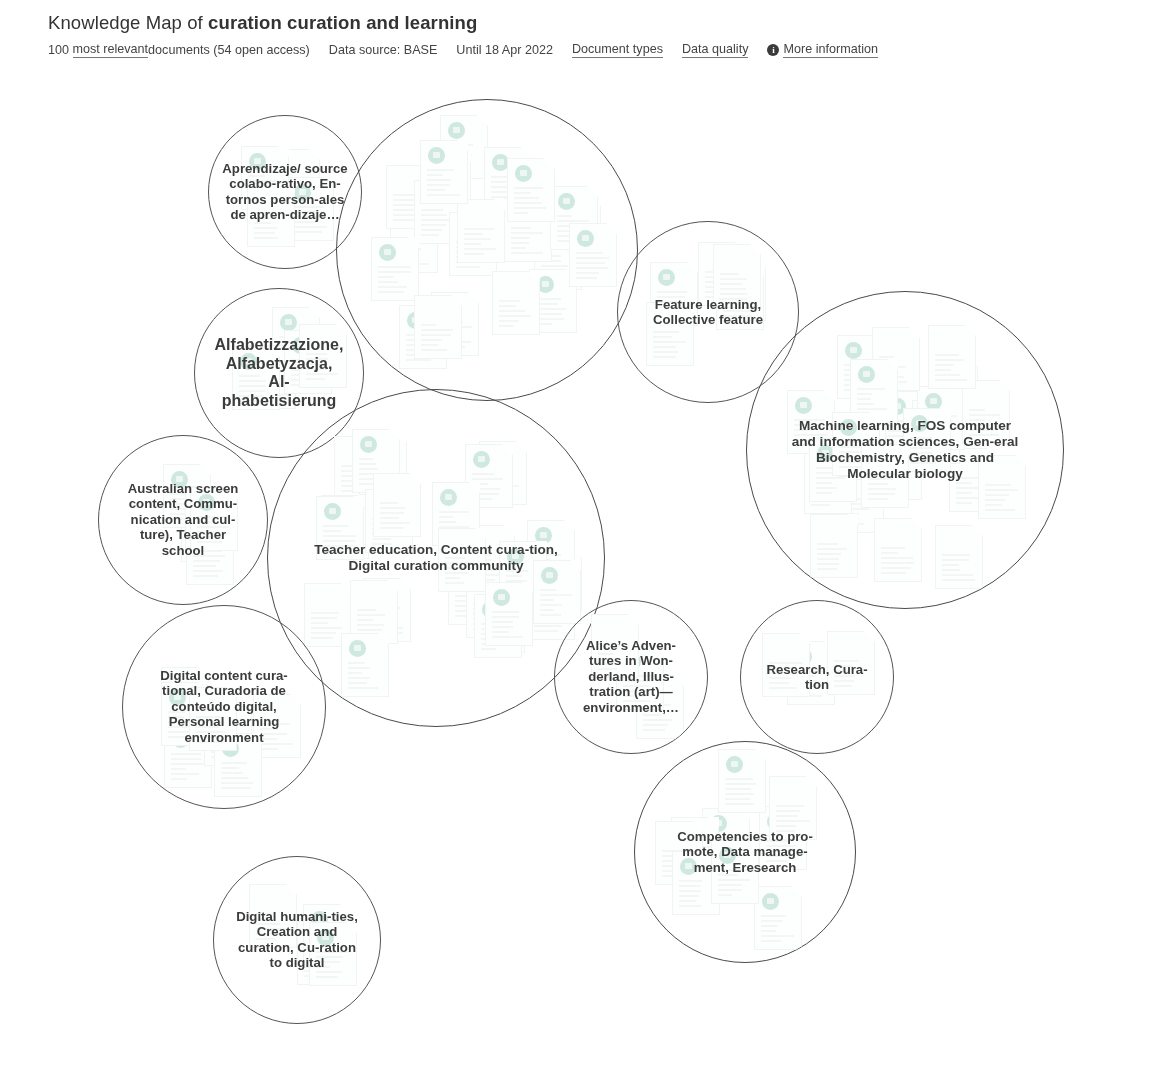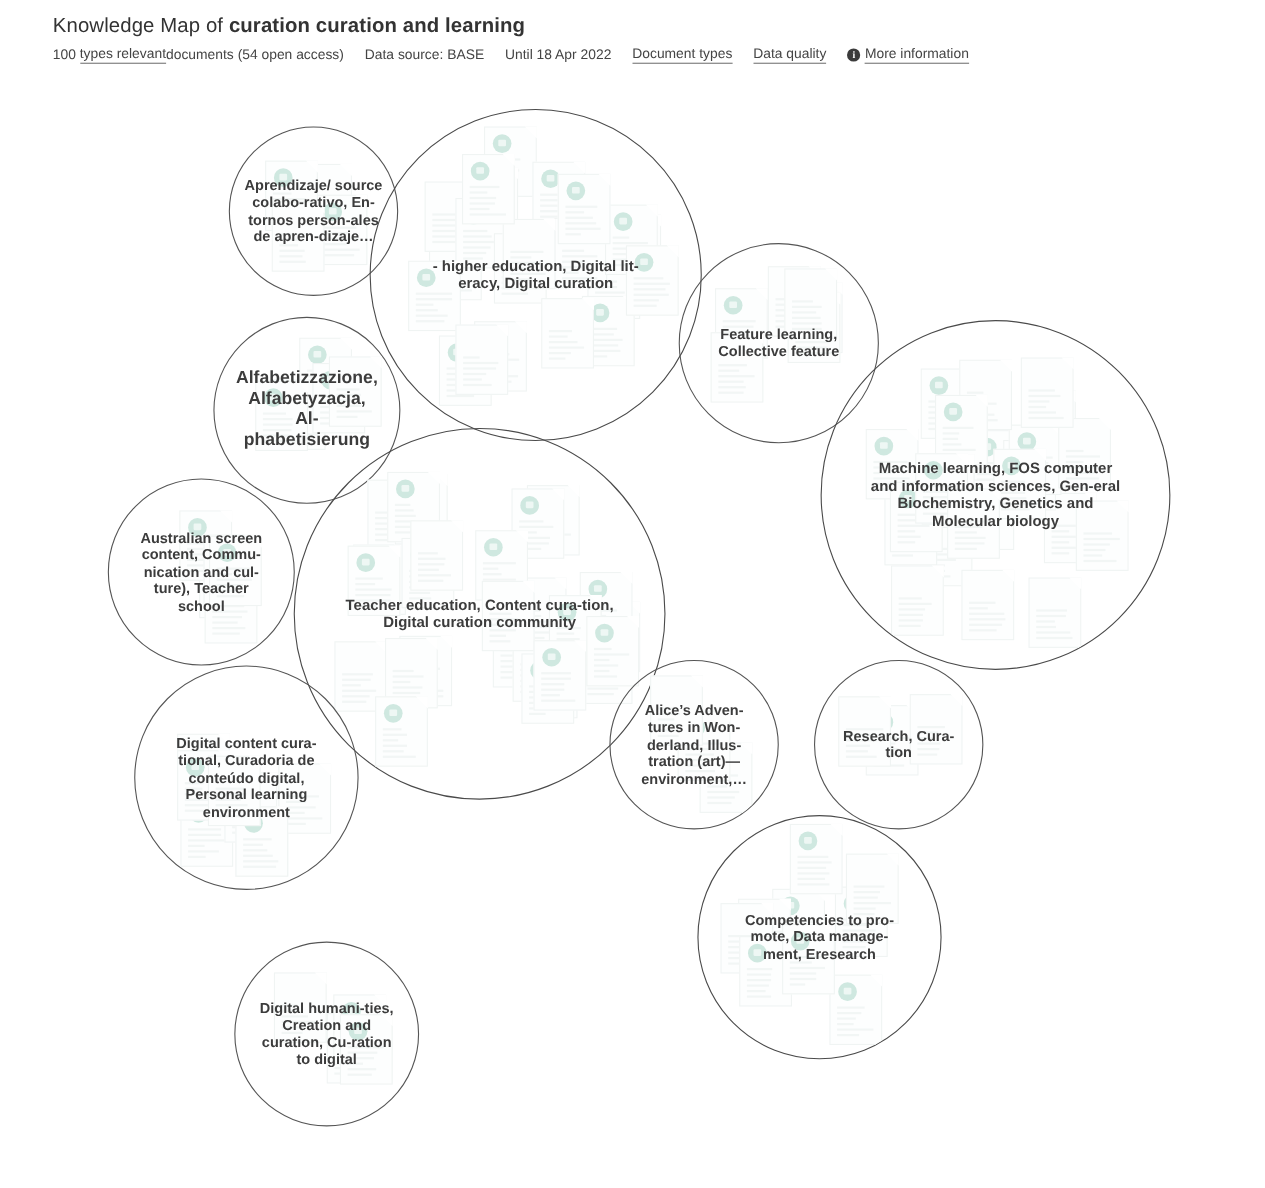--- a/index.html
+++ b/index.html
@@ -56,21 +56,21 @@
 </style>
 </head>
 <body>
 
 <div id="header">
   <div id="title">
     <span>Knowledge Map of </span><span class="strong">curation curation and learning</span>
   </div>
   <div id="subbar">
     <div class="seg">
-      <span>100</span>&nbsp;<span class="lnk">types relevant</span><span> documents (54 open access)</span>
+      <span>100</span>&nbsp;<span class="lnk">most relevant</span><span> documents (54 open access)</span>
     </div>
     <div class="seg">Data source: BASE</div>
     <div class="seg">Until 18 Apr 2022</div>
     <div class="seg lnk">Document types</div>
     <div class="seg lnk">Data quality</div>
     <div class="seg">
       <span id="info-i">i</span>
         <span class="lnk">More information</span>
     </div>
   </div>
@@ -300,21 +300,20 @@
         </div>
         <div class="doc" style="left: 155.036px; top: 171.218px;">
           <div class="ln" style="top: 28px; width: 20.6507px;"></div>
           <div class="ln" style="top: 33px; width: 17.2099px;"></div>
           <div class="ln" style="top: 38px; width: 26.3644px;"></div>
           <div class="ln" style="top: 43px; width: 31.6277px;"></div>
           <div class="ln" style="top: 48px; width: 19.7433px;"></div>
           <div class="ln" style="top: 53px; width: 14.8456px;"></div>
         </div>
       </div>
-      <div class="blabel" style="font-size: 13.6px; width: 214px;">- higher education, Digital lit-eracy, Digital curation</div>
     </div>
     <div class="bubble small" style="left: 194px; top: 288px; width: 170px; height: 170px;">
       <div class="docs">
         <div class="doc" style="left: 77.0832px; top: 18.4814px;">
           <div class="oa"></div>
           <div class="ln" style="top: 28px; width: 27.9703px;"></div>
           <div class="ln" style="top: 33px; width: 31.9665px;"></div>
           <div class="ln" style="top: 38px; width: 25.5096px;"></div>
           <div class="ln" style="top: 43px; width: 26.2025px;"></div>
           <div class="ln" style="top: 48px; width: 29.4126px;"></div>

